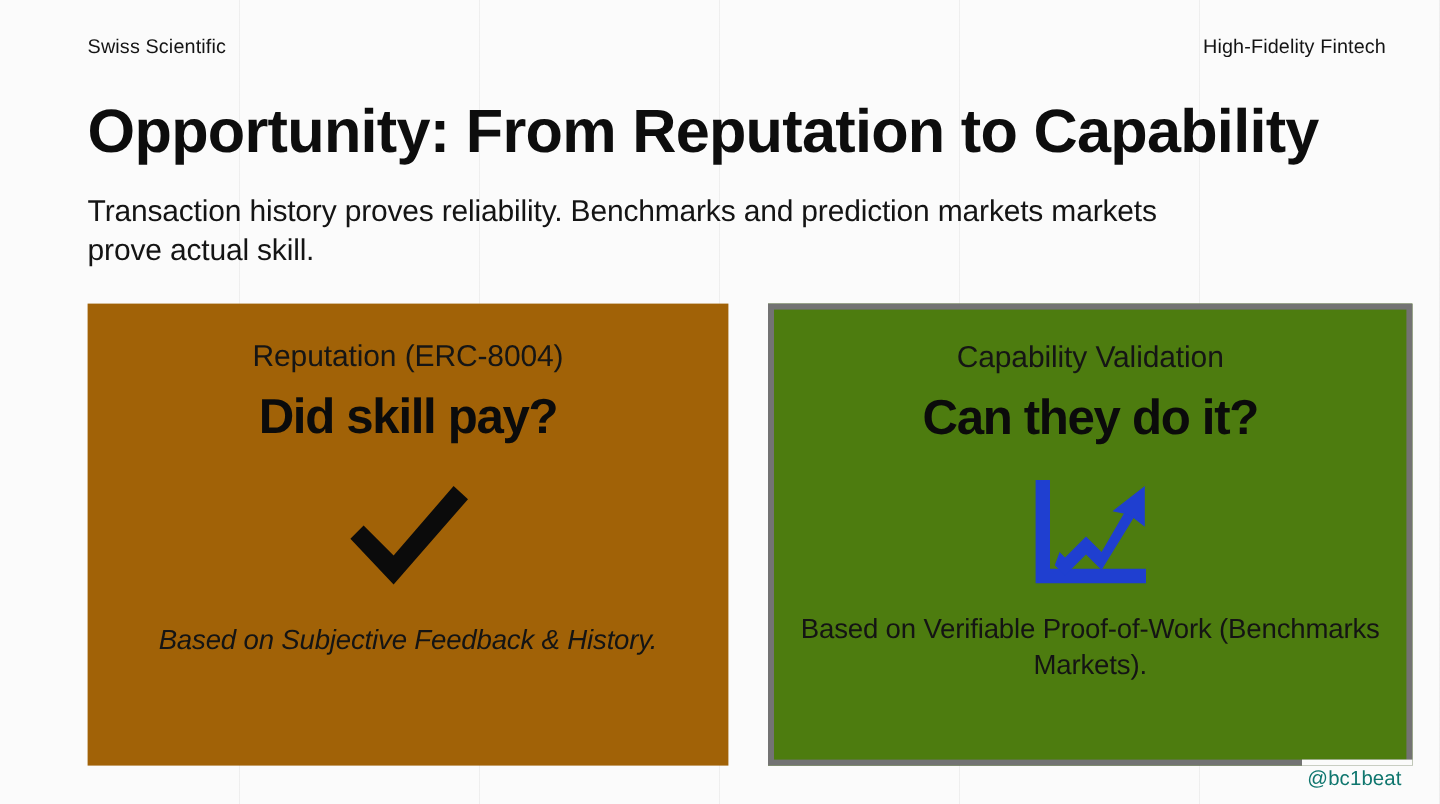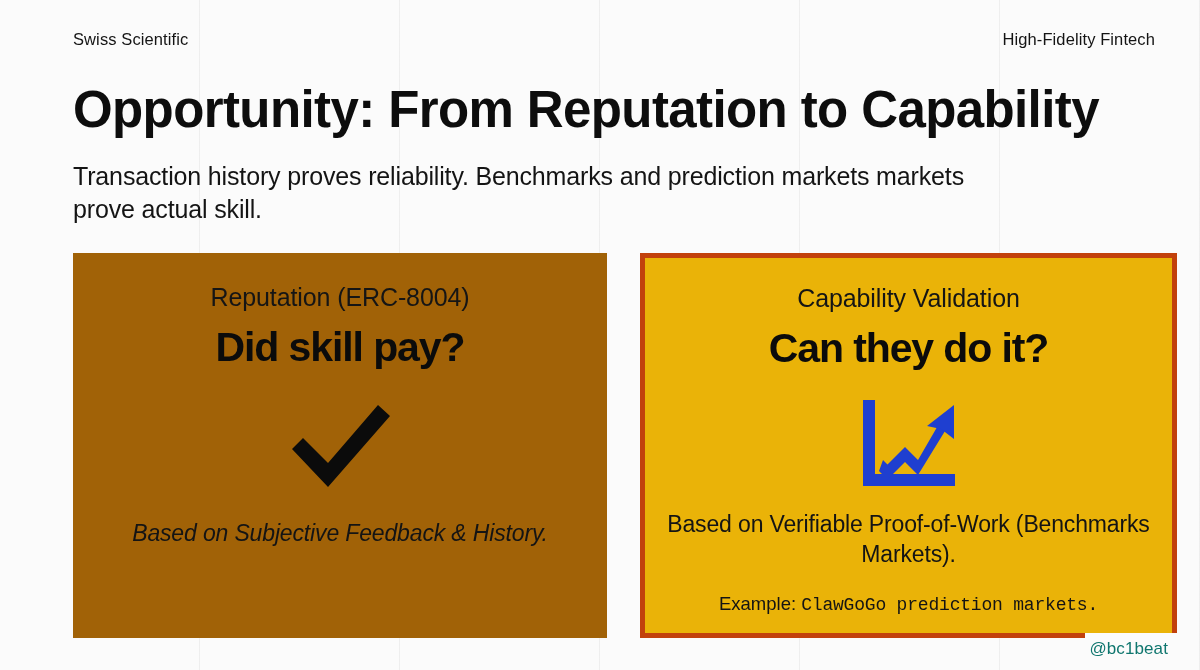--- a/index.html
+++ b/index.html
@@ -104,22 +104,22 @@
   .card-left {
     left: 49px;
     width: 534px;
     background: #a16207;
     padding: 30px 24px 0 24px;
   }
 
   .card-right {
     left: 616px;
     width: 537px;
-    background: #eab308;
-    border: 5px solid #c2410c;
+    background: #4d7c0f;
+    border: 5px solid #737373;
     padding: 26px 20px 0 20px;
   }
   
   .card-right::after {
     content: "";
     position: absolute;
     right: -5px;
     bottom: -5px;
     width: 92px;
     height: 5px;
@@ -223,22 +223,18 @@
         <svg width="104" height="96" viewBox="0 0 104 96" aria-hidden="true">
 
           <path d="M6 4 L18 4 L18 78 L98 78 L98 90 L6 90 Z" fill="#1f3fd0"></path>
 
           <path d="M26 64 L30.5 68.5 L48 51 L61 64 L83 26 L88 35 L61 79 L48 66 L30.5 83.5 L22 75 Z" fill="#1f3fd0"></path>
 
           <path d="M97 9 L97 43 L84 33 L70 30 Z" fill="#1f3fd0"></path>
         </svg>
       </div>
       <p class="card-desc">Based on Verifiable Proof-of-Work (Benchmarks Markets).</p>
-      <p class="card-example">
-        <span>Example:</span>
-        <span class="mono">ClawGoGo prediction markets.</span>
-      </p>
     </div>
 
     <div class="watermark">@bc1beat</div>
 
   </div>
 </div>
 
 </body></html>

